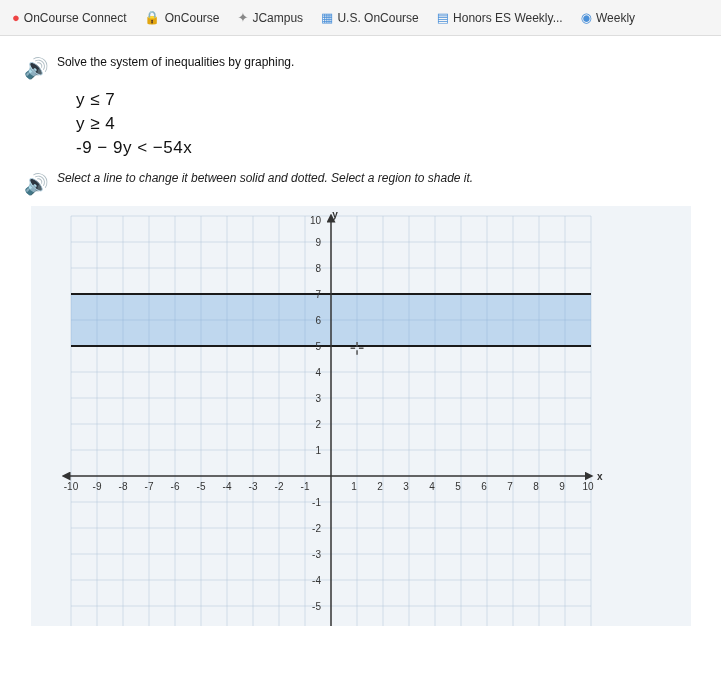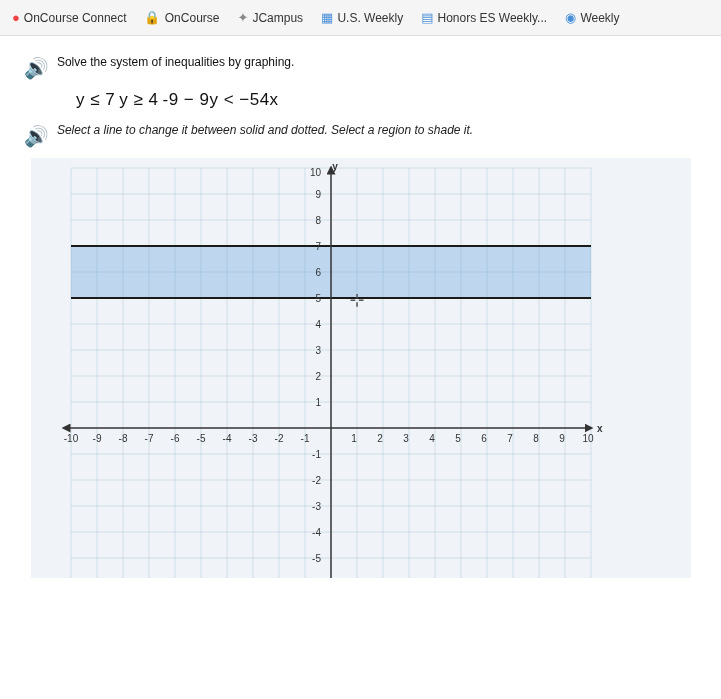--- a/index.html
+++ b/index.html
@@ -60,21 +60,21 @@
       font-size: 12px;
       font-weight: 500;
       color: #111;
       line-height: 1.4;
     }
 
     
     .inequalities {
       margin: 8px 0 8px 52px;
       display: flex;
-      flex-direction: row;
+      flex-direction: column;
       gap: 4px;
     }
     .inequality-line {
       font-size: 17px;
       color: #111;
       letter-spacing: 0.5px;
     }
 
     
     .instruction-row {
@@ -146,21 +146,21 @@
   <div class="nav-item">
     <span class="nav-icon" style="color:#4a90d9;">🔒</span>
     <span>OnCourse</span>
   </div>
   <div class="nav-item">
     <span class="nav-icon" style="color:#888;">✦</span>
     <span>JCampus</span>
   </div>
   <div class="nav-item">
     <span class="nav-icon" style="color:#4a90d9;">▦</span>
-    <span>U.S. Weekly</span>
+    <span>U.S. OnCourse</span>
   </div>
   <div class="nav-item">
     <span class="nav-icon" style="color:#4a90d9;">▤</span>
     <span>Honors ES Weekly...</span>
   </div>
   <div class="nav-item">
     <span class="nav-icon" style="color:#4a90d9;">◉</span>
     <span>Weekly</span>
   </div>
 </div>

